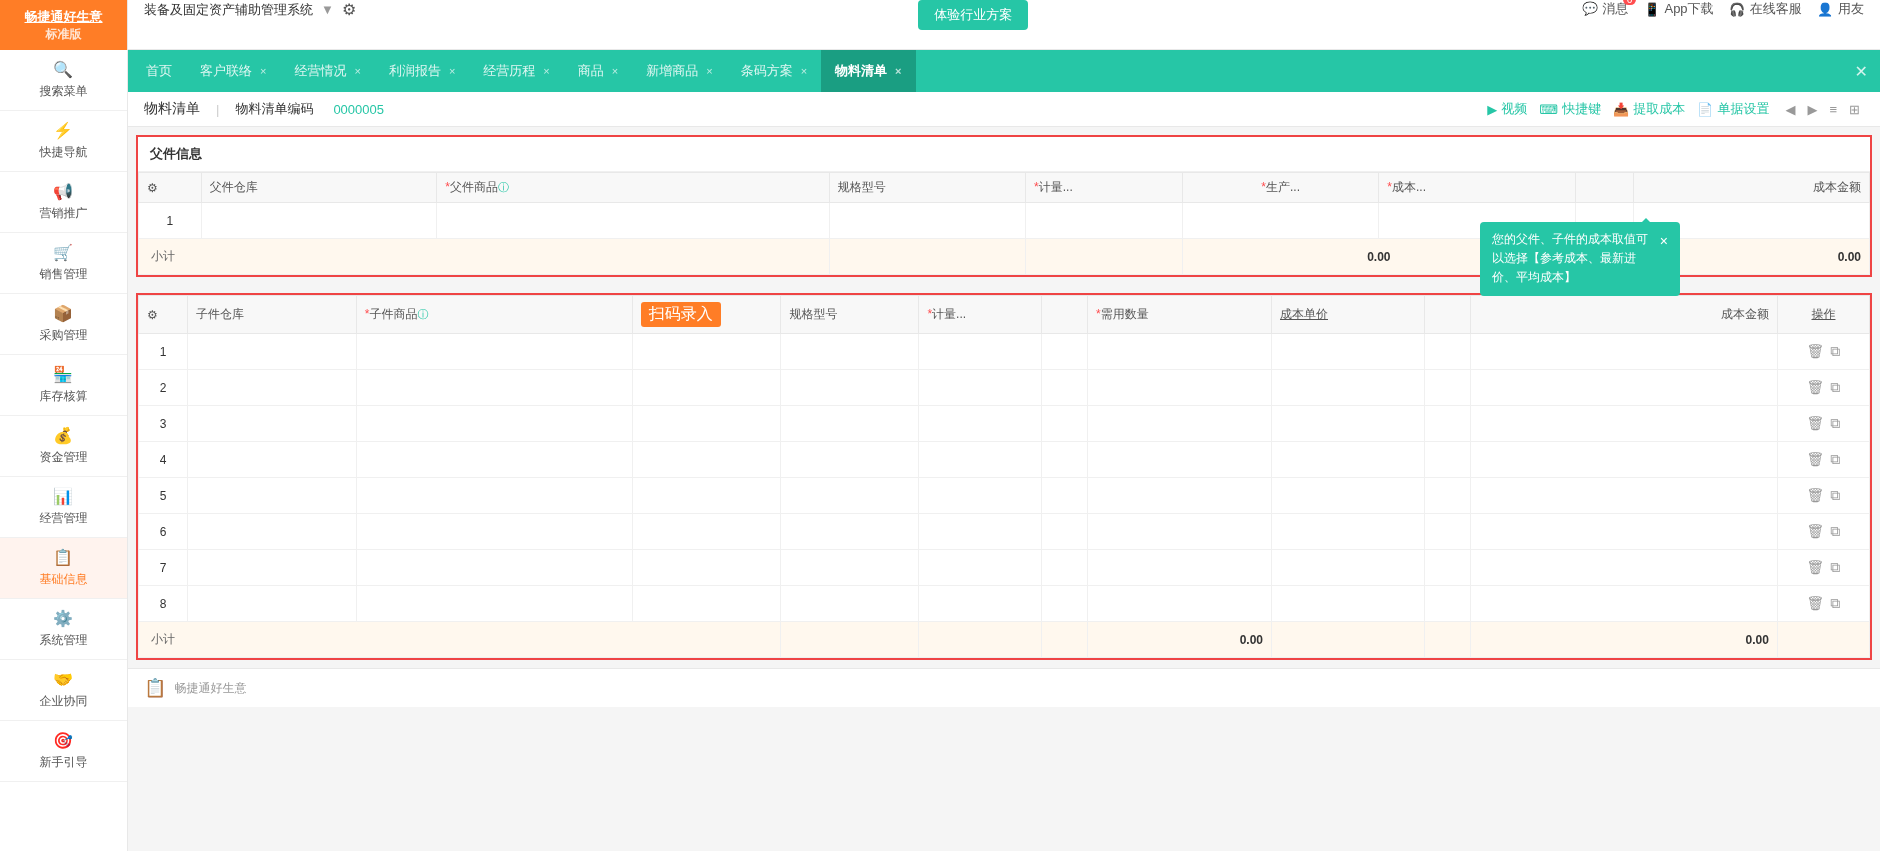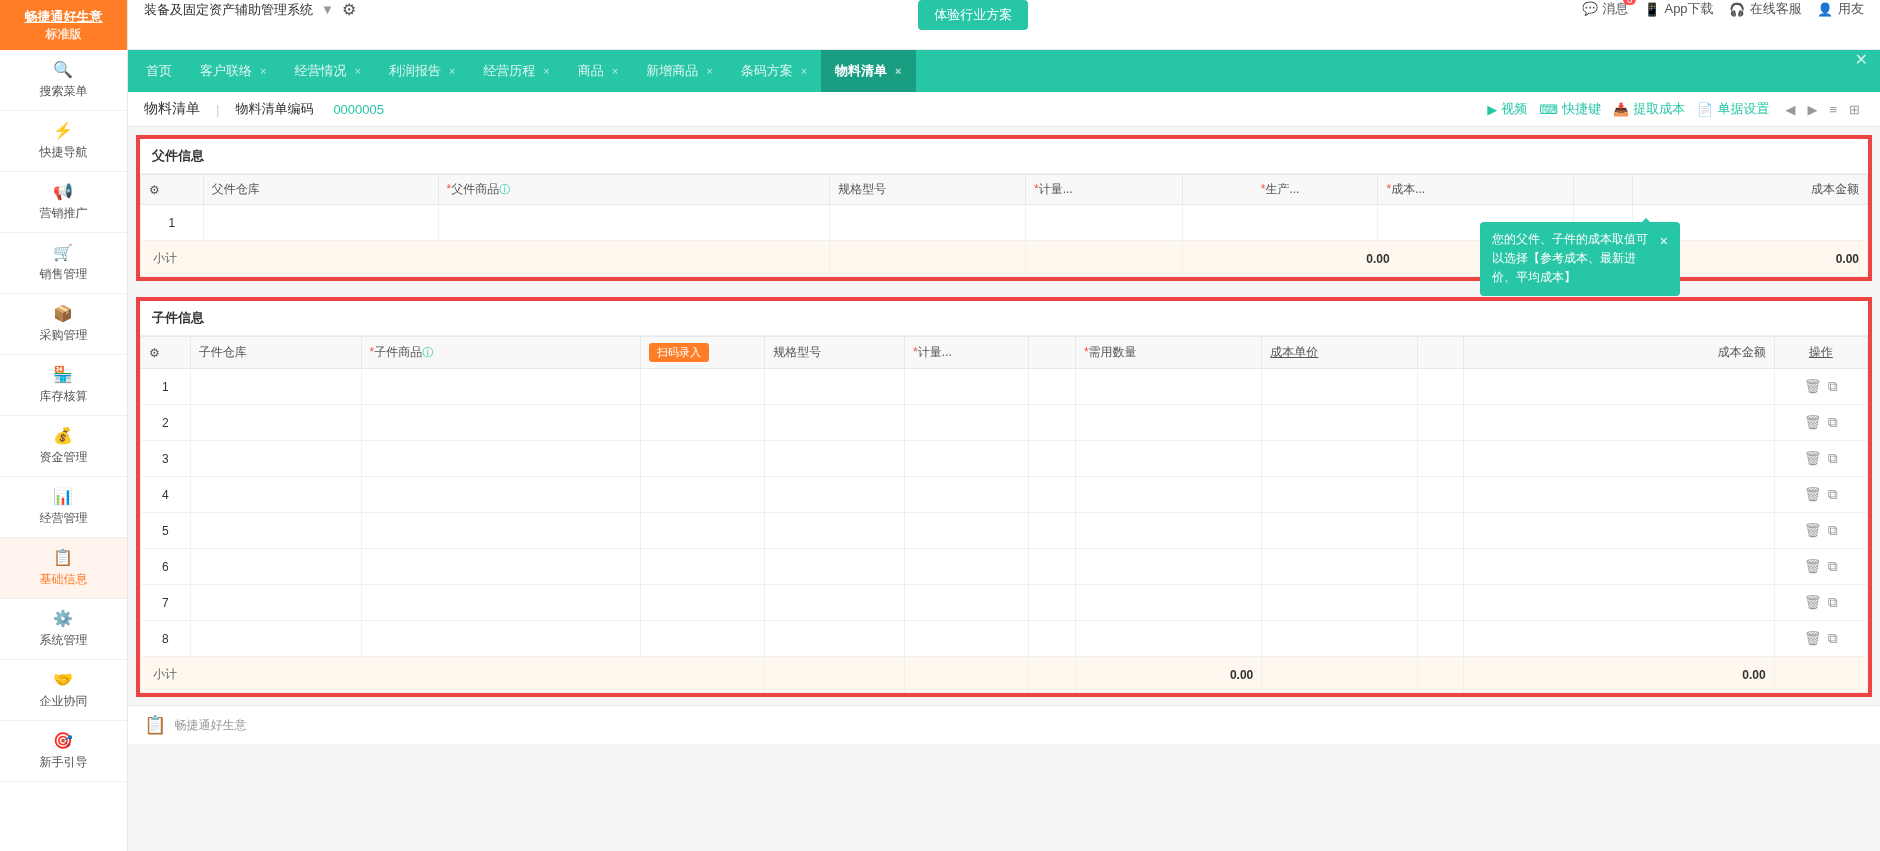--- a/index.html
+++ b/index.html
@@ -98,21 +98,21 @@
       position: absolute;
       top: -6px;
       right: -8px;
     }
     .header-icon { cursor: pointer; color: #555; font-size: 13px; display: flex; align-items: center; gap: 4px; }
 
     
     .nav-tabs {
       background: #26c6a6;
       display: flex;
-      align-items: flex-start;
+      align-items: center;
       height: 42px;
       padding: 0 4px;
       gap: 0;
       overflow-x: auto;
     }
     .nav-tab {
       padding: 0 14px;
       height: 42px;
       display: flex;
       align-items: center;
@@ -174,21 +174,21 @@
       gap: 12px;
       color: #26c6a6;
       font-size: 13px;
     }
     .page-header-actions span { cursor: pointer; display: flex; align-items: center; gap: 4px; }
 
     
     .section {
       background: #fff;
       margin: 8px;
-      border: 4px solid #ef4444;
+      border: 2px solid #ef4444;
     }
     .section-title {
       padding: 8px 12px;
       font-size: 13px;
       font-weight: 600;
       color: #333;
       border-bottom: 1px solid #f0f0f0;
     }
 
     
@@ -224,21 +224,21 @@
       text-align: center;
       width: 30px;
     }
     .col-settings { width: 32px; text-align: center; color: #999; cursor: pointer; }
     .scan-btn {
       background: #ff7d26;
       color: #fff;
       border: none;
       padding: 2px 8px;
       border-radius: 3px;
-      font-size: 11px;
+      font-size: 16px;
       cursor: pointer;
     }
     .action-icons { display: flex; gap: 6px; justify-content: center; color: #999; cursor: pointer; }
     .action-icon { font-size: 14px; }
 
     
     .tooltip-box {
       position: absolute;
       background: #26c6a6;
       color: #fff;
@@ -486,21 +486,20 @@
             <td></td>
             <td colspan="2" class="value" style="text-align:center; color:#333; font-weight:600;">0.00</td>
             <td></td>
             <td class="value" style="text-align:right;">0.00</td>
           </tr>
         </tbody>
       </table>
     </div>
 
     <div class="section">
-      <div class="section-title">子件信息</div>
       <table class="data-table">
         <thead>
           <tr>
             <th class="col-settings">⚙</th>
             <th style="width:110px;">子件仓库</th>
             <th style="width:180px;"><span class="required">*</span>子件商品<span style="color:#26c6a6;font-size:11px;">ⓘ</span></th>
             <th style="width:80px;"><button class="scan-btn">扫码录入</button></th>
             <th style="width:90px;">规格型号</th>
             <th style="width:80px;"><span class="required">*</span>计量...</th>
             <th style="width:30px;"></th>

